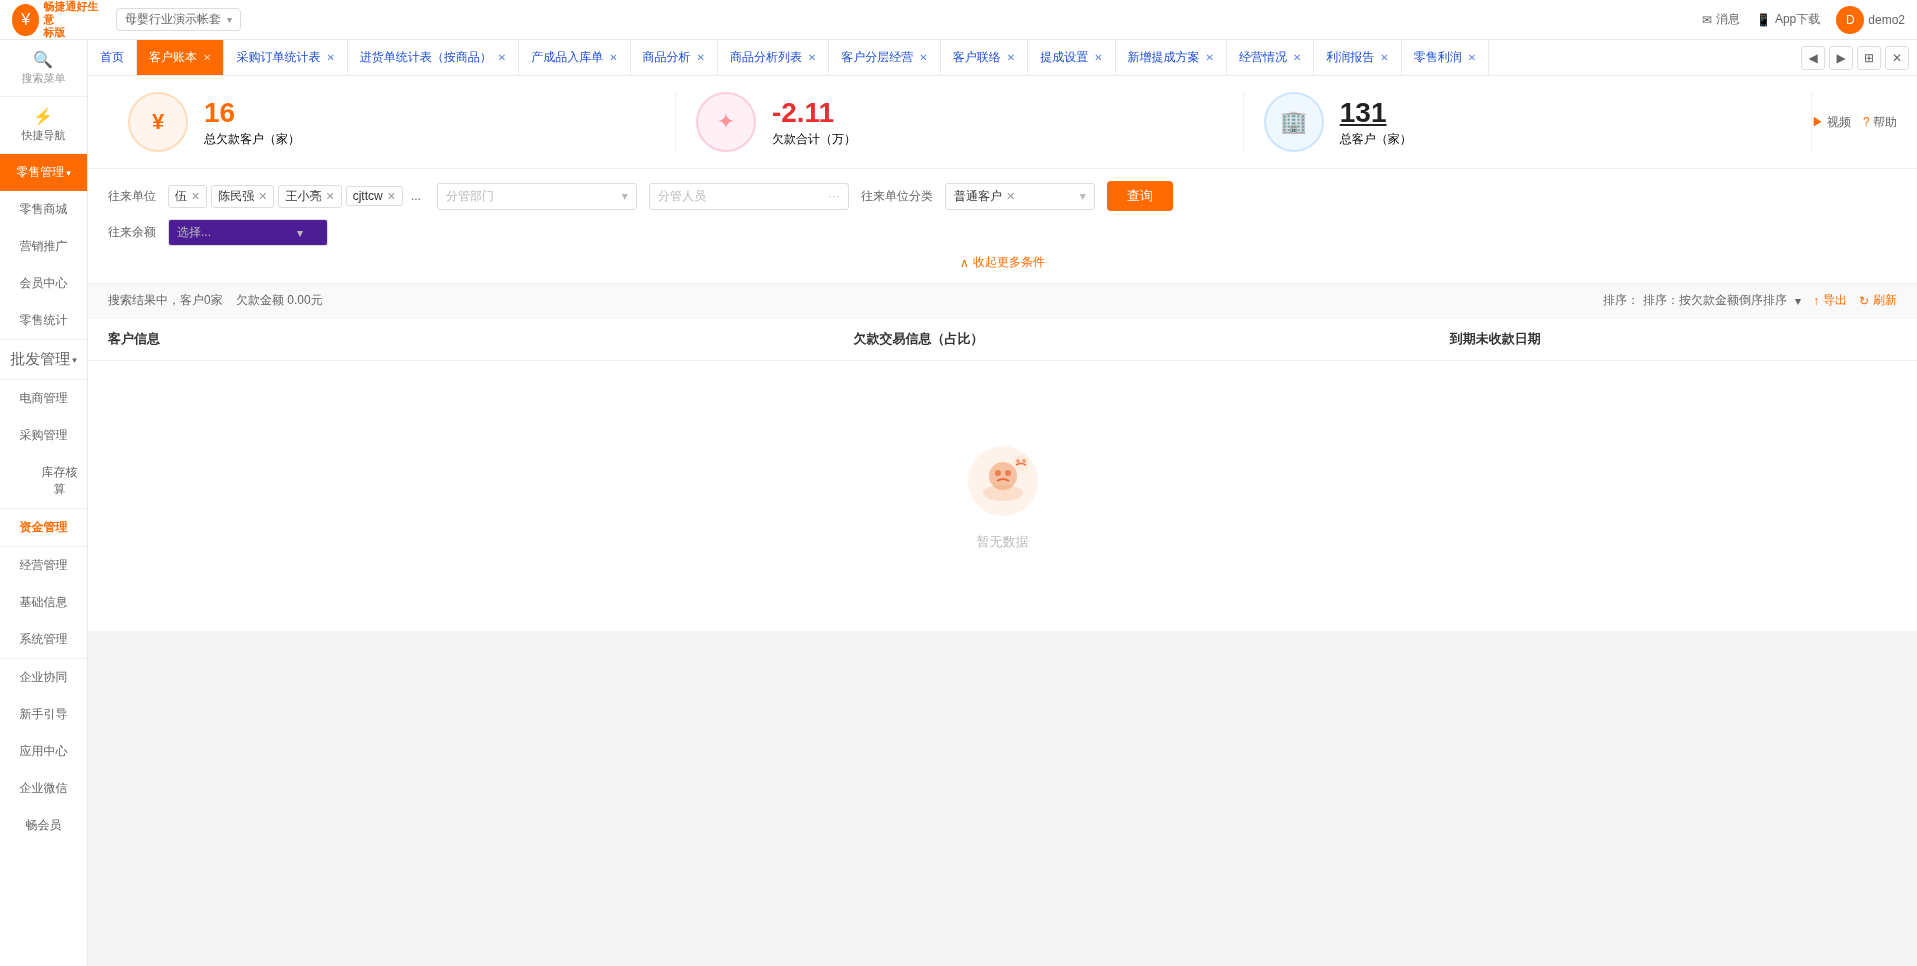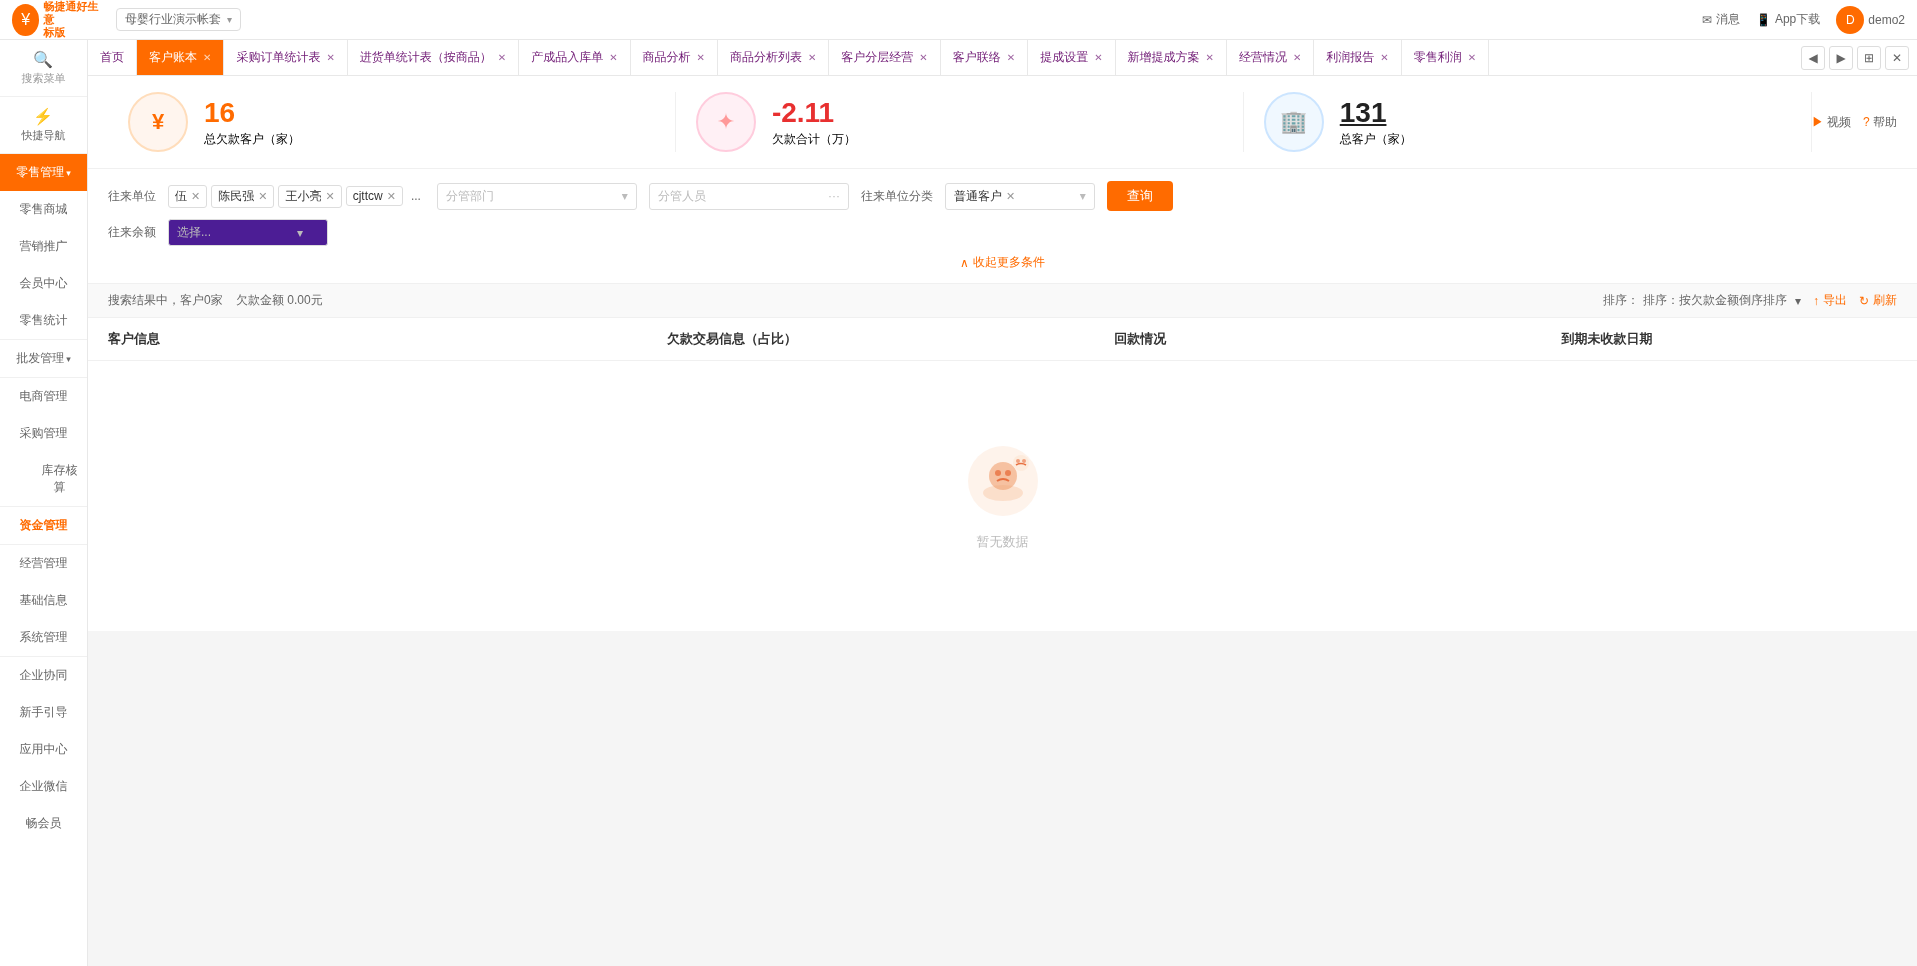--- a/index.html
+++ b/index.html
@@ -23,21 +23,21 @@
     .sidebar { width: 88px; background: #fff; border-right: 1px solid #e8e8e8; display: flex; flex-direction: column; flex-shrink: 0; overflow-y: auto; }
     .sidebar-item { padding: 10px 4px; text-align: center; font-size: 12px; color: #666; cursor: pointer; }
     .sidebar-item.active { background: #ff6b00; color: white; }
     .sidebar-item.active-parent { color: #ff6b00; font-weight: bold; }
 
     
     .content-area { flex: 1; display: flex; flex-direction: column; overflow: hidden; }
 
     
     .tab-bar { background: #fff; display: flex; align-items: center; border-bottom: 1px solid #e8e8e8; height: 36px; flex-shrink: 0; overflow: hidden; }
-    .tab-item { display: flex; align-items: center; padding: 0 12px; height: 36px; border-right: 1px solid #e8e8e8; font-size: 12px; color: #701a75; cursor: pointer; white-space: nowrap; flex-shrink: 0; }
+    .tab-item { display: flex; align-items: center; padding: 0 12px; height: 36px; border-right: 1px solid #e8e8e8; font-size: 12px; color: #1d4ed8; cursor: pointer; white-space: nowrap; flex-shrink: 0; }
     .tab-item.active { color: #fff; background: #ff6b00; }
     .tab-item .tab-close { margin-left: 6px; color: inherit; font-size: 10px; opacity: 0.7; }
     .tab-controls { margin-left: auto; display: flex; align-items: center; padding: 0 8px; gap: 4px; }
     .tab-ctrl-btn { width: 24px; height: 24px; display: flex; align-items: center; justify-content: center; border: 1px solid #ddd; border-radius: 3px; cursor: pointer; font-size: 12px; color: #666; background: #fff; }
 
     
     .page-content { flex: 1; overflow-y: auto; background: #f5f5f5; }
 
     
     .stats-bar { background: #fff; display: flex; align-items: center; padding: 16px 20px; border-bottom: 1px solid #f0f0f0; gap: 0; }
@@ -144,21 +144,21 @@
     <div class="sidebar-item">
       <span>营销推广</span>
     </div>
     <div class="sidebar-item">
       <span>会员中心</span>
     </div>
     <div class="sidebar-item" style="border-bottom:1px solid #f0f0f0;">
       <span>零售统计</span>
     </div>
     <div class="sidebar-item" style="display:flex;align-items:center;justify-content:center;gap:2px;padding:10px 4px;border-bottom:1px solid #f0f0f0;">
-      <span style="font-size:12px;">批发管理</span>
+      <span style="font-size:15px;">批发管理</span>
       <span style="font-size:9px;">▾</span>
     </div>
     <div class="sidebar-item">
       <span>电商管理</span>
     </div>
     <div class="sidebar-item">
       <span>采购管理</span>
     </div>
     <div class="sidebar-item" style="border-bottom:1px solid #f0f0f0;padding-left:36px;">
       <span>库存核算</span>
@@ -370,21 +370,20 @@
             <span>↻</span>
             <span>刷新</span>
           </div>
         </div>
       </div>
 
       <div class="data-table">
         <div class="table-header">
           <div class="col-customer">客户信息</div>
           <div class="col-debt">欠款交易信息（占比）</div>
-          <div class="col-repay">回款情况</div>
           <div class="col-date">到期未收款日期</div>
         </div>
 
         <div class="empty-state">
           <div class="empty-icon">
             <svg width="80" height="80" viewBox="0 0 80 80" fill="none" xmlns="http://www.w3.org/2000/svg">
               <circle cx="40" cy="40" r="35" fill="#fde8d8" opacity="0.5"></circle>
               <ellipse cx="40" cy="52" rx="20" ry="8" fill="#f8c09a" opacity="0.4"></ellipse>
               <circle cx="40" cy="35" r="14" fill="#f0a070" opacity="0.6"></circle>
               <circle cx="35" cy="32" r="3" fill="#e87040" opacity="0.8"></circle>

